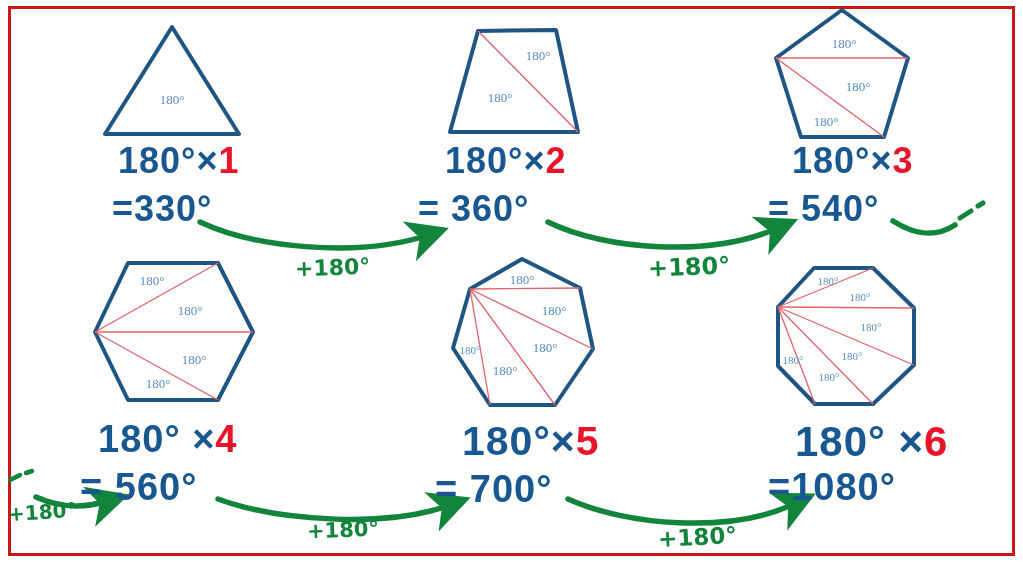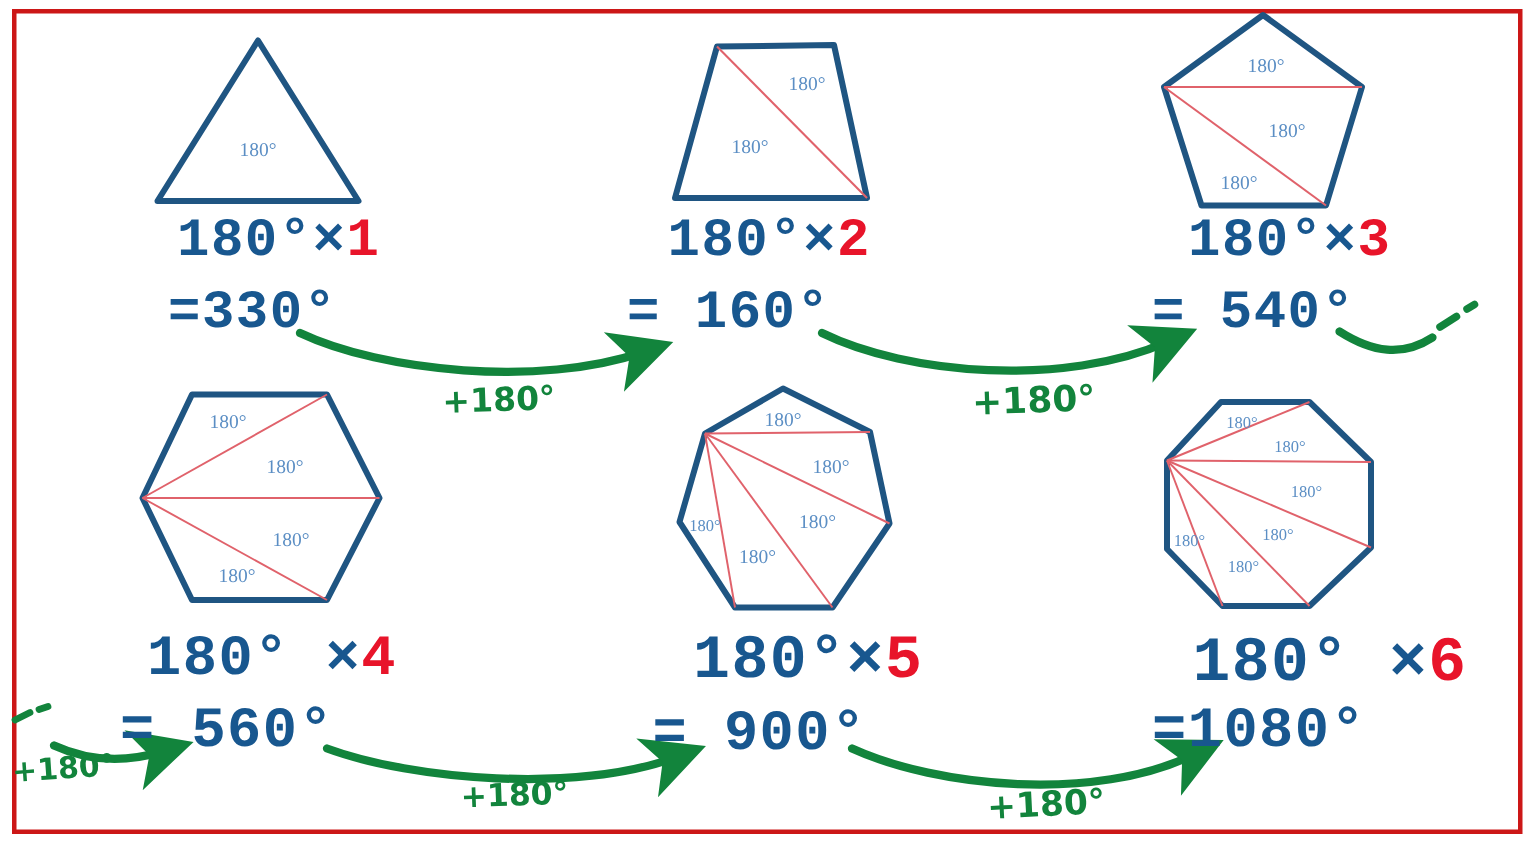--- a/index.html
+++ b/index.html
@@ -1,20 +1,20 @@
 <!DOCTYPE html>
 <html><head>
 <meta charset="utf-8">
 <style>
   html,body{margin:0;padding:0;background:#ffffff;}
   body{width:1023px;height:564px;overflow:hidden;font-family:"Liberation Sans",sans-serif;}
   #board{position:relative;width:1023px;height:564px;background:#ffffff;box-sizing:border-box;}
   #frame{position:absolute;left:8px;top:6px;width:1007px;height:550px;border:3px solid #cc1717;box-sizing:border-box;background:#fff;}
   .layer{position:absolute;left:0;top:0;width:1023px;height:564px;pointer-events:none;}
-  .hand{position:absolute;color:#18578f;font-family:Liberation Mono, monospace;font-weight:700;
+  .hand{position:absolute;color:#18578f;font-family:Liberation Sans, sans-serif;font-weight:700;
         letter-spacing:1px;white-space:nowrap;}
   .hand .mult{color:#e8142a;font-weight:700;}
   .eq{font-weight:700;}
   .plus{position:absolute;color:#12843c;font-family:"DejaVu Sans",sans-serif;font-weight:700;
         white-space:nowrap;}
   .lbl{font-family:"Liberation Serif",serif;fill:#5b8ec4;font-size:13px;}
   .lbl-sm{font-family:"Liberation Serif",serif;fill:#5b8ec4;font-size:11px;}
   svg{display:block;overflow:visible;}
 </style>
 </head>
@@ -123,36 +123,36 @@
   </svg>
 
   <div class="hand" style="left:118px;top:140px;font-size:36px;">
     <span>180°×</span><span class="mult">1</span>
   </div>
   <div class="hand eq" style="left:112px;top:188px;font-size:36px;">=330°</div>
 
   <div class="hand" style="left:445px;top:140px;font-size:36px;">
     <span>180°×</span><span class="mult">2</span>
   </div>
-  <div class="hand eq" style="left:418px;top:188px;font-size:36px;">= 160°</div>
+  <div class="hand eq" style="left:418px;top:188px;font-size:36px;">= 360°</div>
 
   <div class="hand" style="left:792px;top:140px;font-size:36px;">
     <span>180°×</span><span class="mult">3</span>
   </div>
   <div class="hand eq" style="left:768px;top:188px;font-size:36px;">= 540°</div>
 
   <div class="hand" style="left:98px;top:418px;font-size:38px;">
     <span>180° ×</span><span class="mult">4</span>
   </div>
   <div class="hand eq" style="left:80px;top:466px;font-size:38px;">= 560°</div>
 
   <div class="hand" style="left:462px;top:418px;font-size:41px;">
     <span>180°×</span><span class="mult">5</span>
   </div>
-  <div class="hand eq" style="left:435px;top:468px;font-size:38px;">= 900°</div>
+  <div class="hand eq" style="left:435px;top:468px;font-size:38px;">= 700°</div>
 
   <div class="hand" style="left:795px;top:418px;font-size:42px;">
     <span>180° ×</span><span class="mult">6</span>
   </div>
   <div class="hand eq" style="left:768px;top:466px;font-size:38px;">=1080°</div>
 
   <div class="plus" style="left:295px;top:255px;font-size:22px;transform:rotate(-2deg);">+180°</div>
   <div class="plus" style="left:648px;top:253px;font-size:24px;transform:rotate(-2deg);">+180°</div>
   <div class="plus" style="left:8px;top:500px;font-size:20px;transform:rotate(-4deg);">+180°</div>
   <div class="plus" style="left:307px;top:518px;font-size:21px;transform:rotate(-2deg);">+180°</div>

